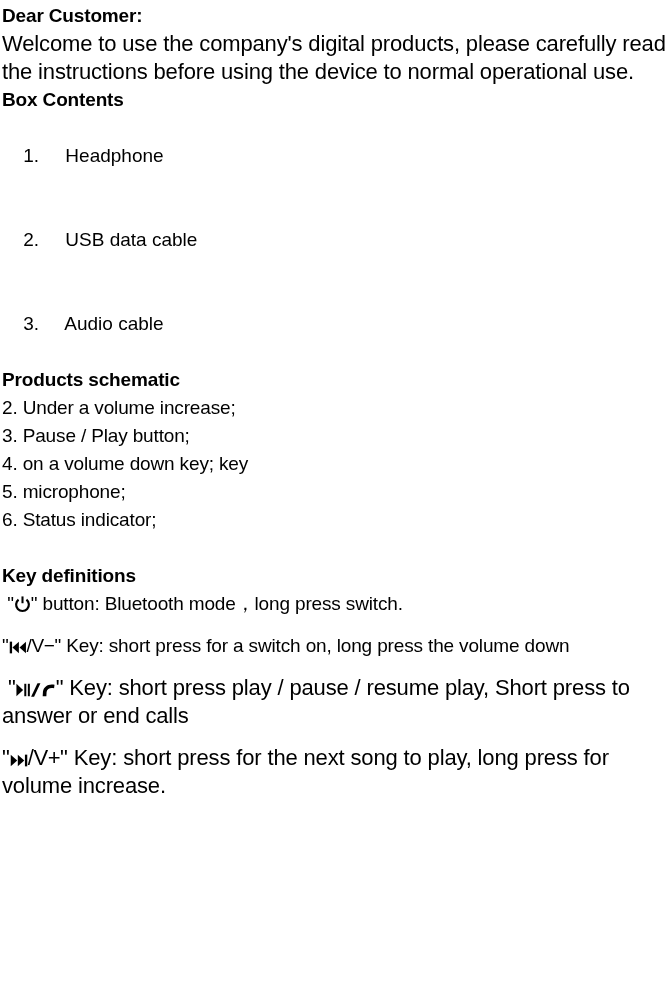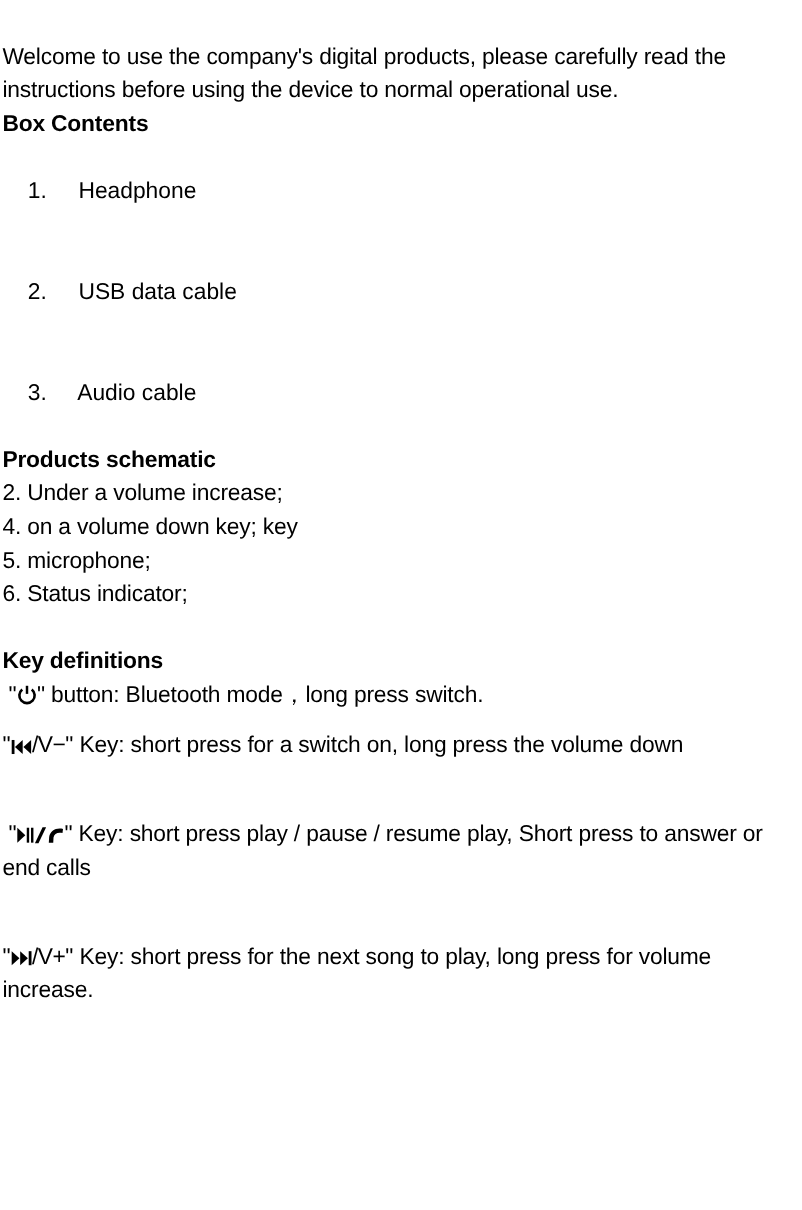--- a/index.html
+++ b/index.html
@@ -20,25 +20,24 @@
     box-sizing: border-box;
     padding: 2px 0 0 2px;
   }
   .line {
     font-size: 19px;
     line-height: 28px;
     white-space: nowrap;
     letter-spacing: -0.15px;
   }
   .wrap {
-    font-size: 19px;
+    font-size: 22px;
     line-height: 28px;
     letter-spacing: -0.15px;
     white-space: normal;
-    margin-top: 32px;
   }
   .b { font-weight: bold; }
   .num-item {
     font-size: 19px;
     line-height: 28px;
     white-space: pre;
   }
   .spacer { height: 28px; }
   .half-spacer { height: 14px; }
 
@@ -50,39 +49,41 @@
   }
   .glyph svg { display: block; }
   .key-line { font-size: 19px; line-height: 28px; letter-spacing: -0.15px; }
   .tight { letter-spacing: -0.4px; }
 </style>
 </head>
 <body>
 
 <div class="page">
 
+  <div class="line b">Dear Customer:</div>
 
   <div class="wrap">Welcome to use the company's digital products, please carefully read the instructions before using the device to normal operational use.</div>
 
   <div class="line b">Box Contents</div>
 
 
   <div class="num-item">
     <span>1.</span><span>	    </span><span>Headphone</span>
   </div>
   <div class="num-item">
     <span>2.</span><span>	    </span><span>USB data cable</span>
   </div>
   <div class="num-item">
     <span>3.</span><span>	    </span><span>Audio cable</span>
   </div>
 
   <div class="line b">Products schematic</div>
 
   <div class="line">2. Under a volume increase;</div>
+  <div class="line">3. Pause / Play button;</div>
   <div class="line">4. on a volume down key; key</div>
   <div class="line">5. microphone;</div>
   <div class="line">6. Status indicator;</div>
 
   <div class="spacer"></div>
 
   <div class="line b">Key definitions</div>
 
   <div class="key-line">
     <span>&nbsp;</span><span>"</span><span class="glyph"><svg width="17" height="17" viewBox="0 0 24 24">

